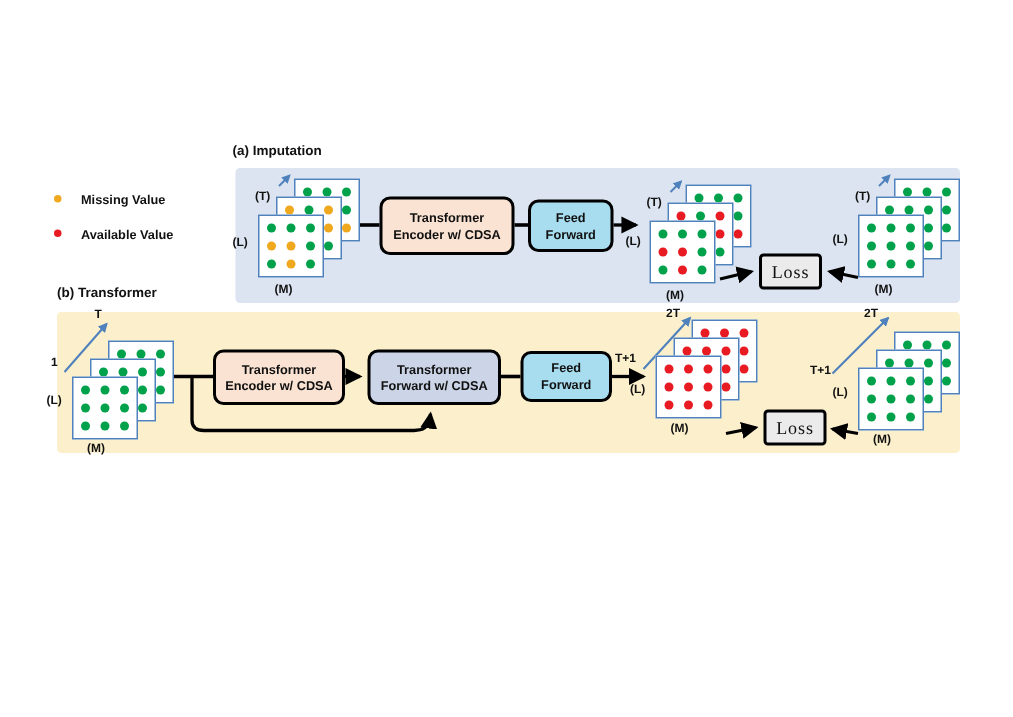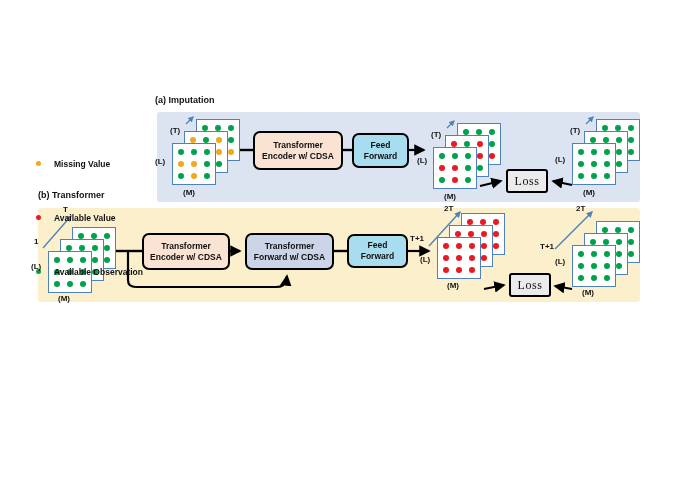--- a/index.html
+++ b/index.html
@@ -1,20 +1,20 @@
 <!DOCTYPE html>
 <html><head>
 <meta charset="utf-8">
 <style>
   html,body{margin:0;padding:0;background:#fff;}
   .canvas{position:relative;width:675px;height:478px;background:#fff;overflow:hidden;
           font-family:"Liberation Sans",sans-serif;}
   .panel{position:absolute;border-radius:3px;z-index:1;}
   .legend{position:absolute;left:36px;top:121px;z-index:5;}
-  .legend-row{display:flex;align-items:center;height:23px;margin-top:31px;}
+  .legend-row{display:flex;align-items:center;height:23px;}
   .legend-dot{width:5px;height:5px;border-radius:50%;margin-right:13px;flex:none;}
   .legend-label{font-size:8.5px;font-weight:bold;color:#111;white-space:nowrap;}
   .matrix{position:absolute;width:44px;height:42px;background:#fff;
           border:1.5px solid #4f81bd;box-sizing:border-box;}
   .dot{position:absolute;width:6px;height:6px;border-radius:50%;}
   .block{position:absolute;border:2px solid #000;border-radius:7px;z-index:3;
          display:flex;flex-direction:column;align-items:center;justify-content:center;
          font-size:8.5px;font-weight:bold;line-height:11px;text-align:center;color:#111;
          box-sizing:border-box;}
   .block.loss{border-radius:3px;font-family:"Liberation Serif",serif;font-weight:normal;
@@ -29,24 +29,20 @@
 <div class="canvas" id="fig">
 
   <div class="legend">
     <div class="legend-row">
       <span class="legend-dot" style="background: rgb(240, 168, 30);"></span>
       <span class="legend-label">Missing Value</span>
     </div>
     <div class="legend-row">
       <span class="legend-dot" style="background: rgb(232, 27, 35);"></span>
       <span class="legend-label">Available Value</span>
-    </div>
-    <div class="legend-row">
-      <span class="legend-dot" style="background: rgb(0, 161, 75);"></span>
-      <span class="legend-label">Available Observation</span>
     </div>
   </div>
 
   <svg id="wires" width="675" height="478">
     <defs>
       <marker id="mk-black" viewBox="0 0 10 10" refX="8.5" refY="5" markerWidth="5.2" markerHeight="5.2" orient="auto-start-reverse">
         <path d="M0,0 L10,5 L0,10 z" fill="#000"></path>
       </marker>
       <marker id="mk-blue" viewBox="0 0 10 10" refX="8" refY="5" markerWidth="4.6" markerHeight="4.6" orient="auto-start-reverse">
         <path d="M0,0 L10,5 L0,10 z" fill="#4f81bd"></path>

